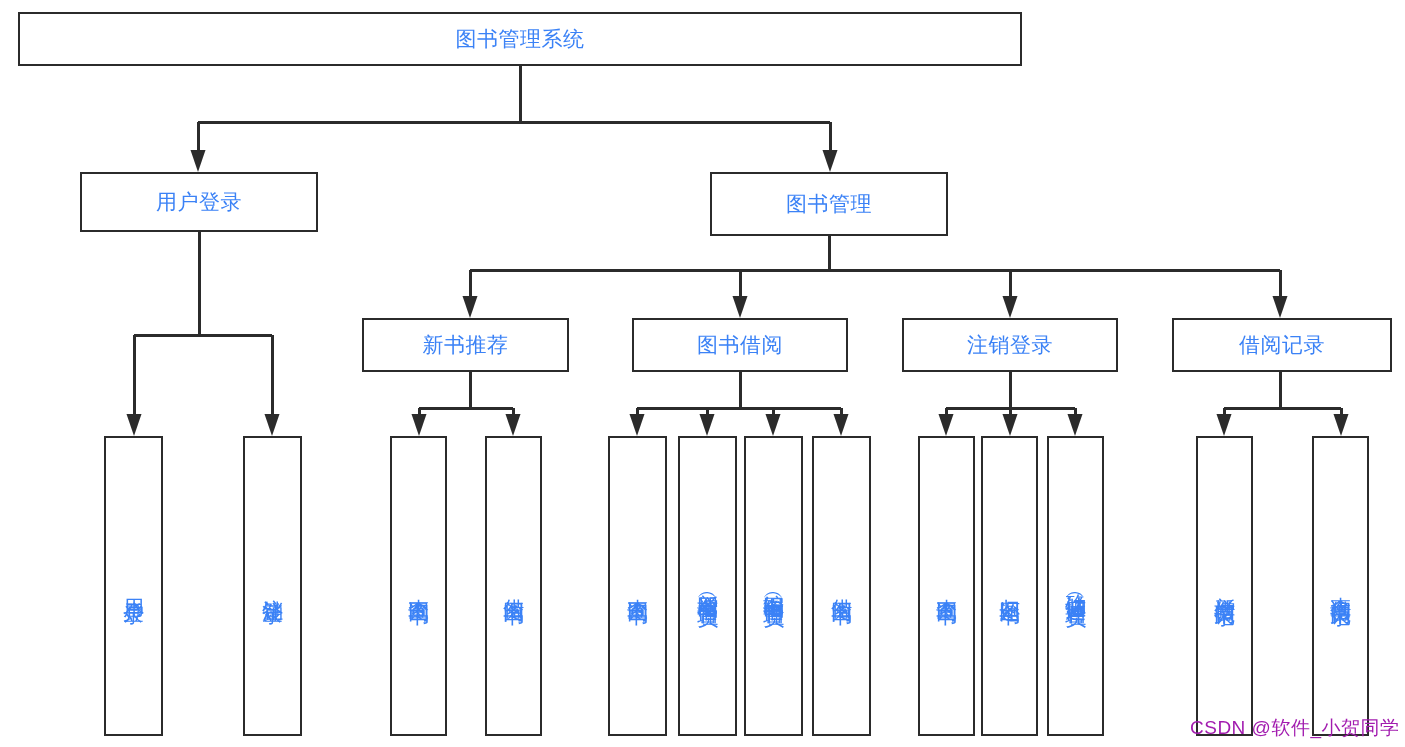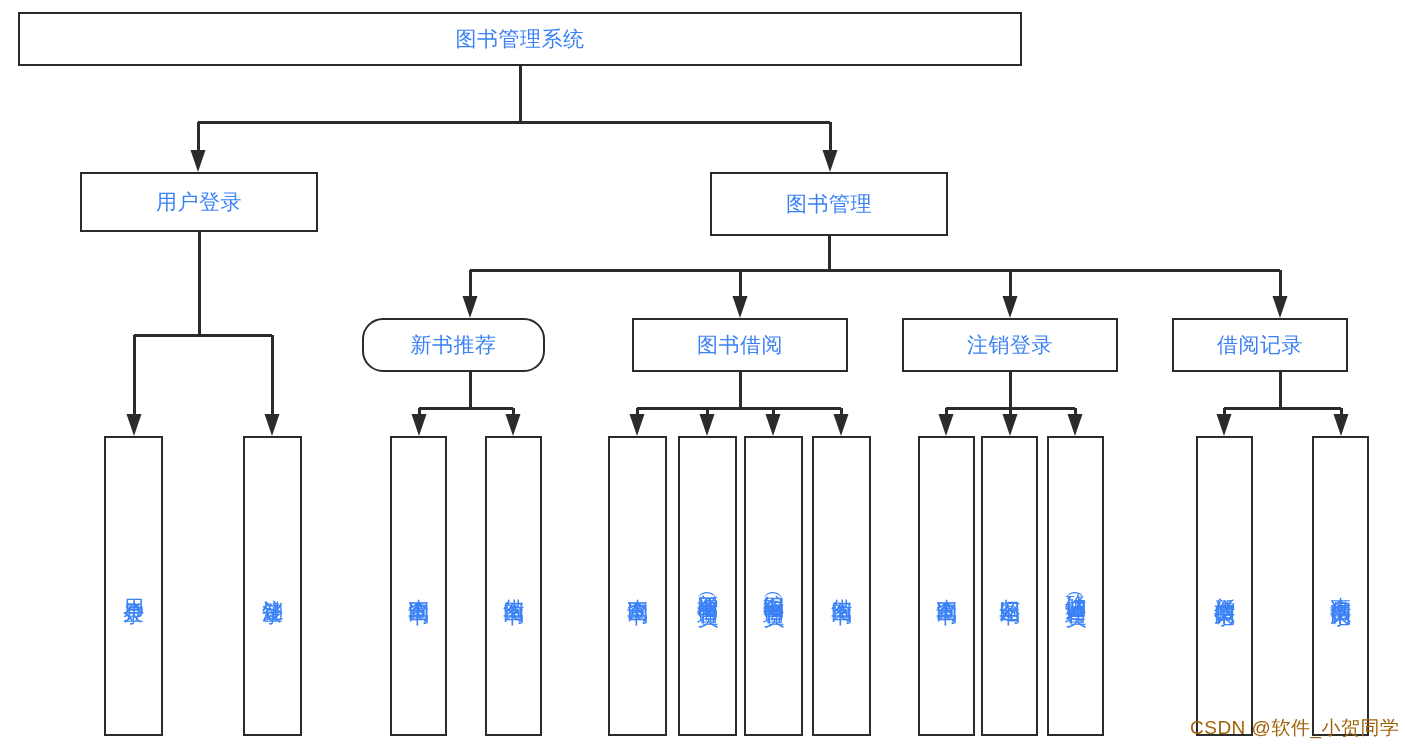--- a/index.html
+++ b/index.html
@@ -41,21 +41,21 @@
     writing-mode: vertical-rl;
     text-orientation: upright;
     font-size: 21px;
     line-height: 1.25;
     letter-spacing: 2px;
     white-space: nowrap;
   }
   .watermark {
     position: absolute;
     font-size: 19px;
-    color: #a16207;
+    color: #a21caf;
     white-space: nowrap;
     letter-spacing: 0.5px;
     pointer-events: none;
   }
   svg.connectors {
     position: absolute;
     left: 0;
     top: 0;
     width: 1405px;
     height: 747px;
@@ -125,30 +125,30 @@
   <div id="node-layer">
       <div class="node-box" style="left: 18px; top: 12px; width: 1004px; height: 54px;">
         <span class="node-label-h">图书管理系统</span>
       </div>
       <div class="node-box" style="left: 80px; top: 172px; width: 238px; height: 60px;">
         <span class="node-label-h">用户登录</span>
       </div>
       <div class="node-box" style="left: 710px; top: 172px; width: 238px; height: 64px;">
         <span class="node-label-h">图书管理</span>
       </div>
-      <div class="node-box" style="left: 362px; top: 318px; width: 183px; height: 54px; border-radius: 21px;">
+      <div class="node-box" style="left: 362px; top: 318px; width: 207px; height: 54px;">
         <span class="node-label-h">新书推荐</span>
       </div>
       <div class="node-box" style="left: 632px; top: 318px; width: 216px; height: 54px;">
         <span class="node-label-h">图书借阅</span>
       </div>
       <div class="node-box" style="left: 902px; top: 318px; width: 216px; height: 54px;">
         <span class="node-label-h">注销登录</span>
       </div>
-      <div class="node-box" style="left: 1172px; top: 318px; width: 176px; height: 54px; align-items: center;">
+      <div class="node-box" style="left: 1172px; top: 318px; width: 220px; height: 54px; align-items: center;">
         <span class="node-label-h">借阅记录</span>
       </div>
       <div class="node-box" style="left: 104px; top: 436px; width: 59px; height: 300px;">
         <span class="node-label-v">用户登录</span>
       </div>
       <div class="node-box" style="left: 243px; top: 436px; width: 59px; height: 300px;">
         <span class="node-label-v">注销登录</span>
       </div>
       <div class="node-box" style="left: 390px; top: 436px; width: 57px; height: 300px;">
         <span class="node-label-v">查询图书</span>

